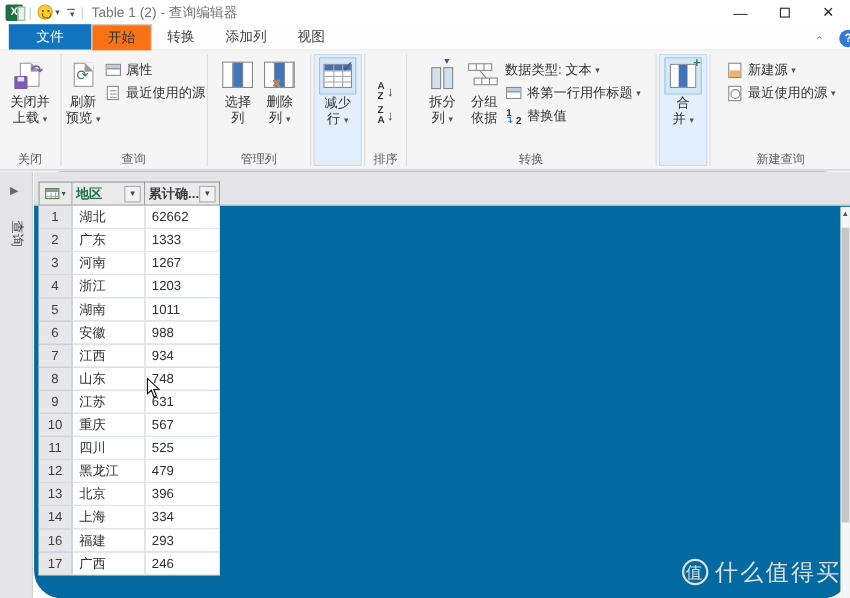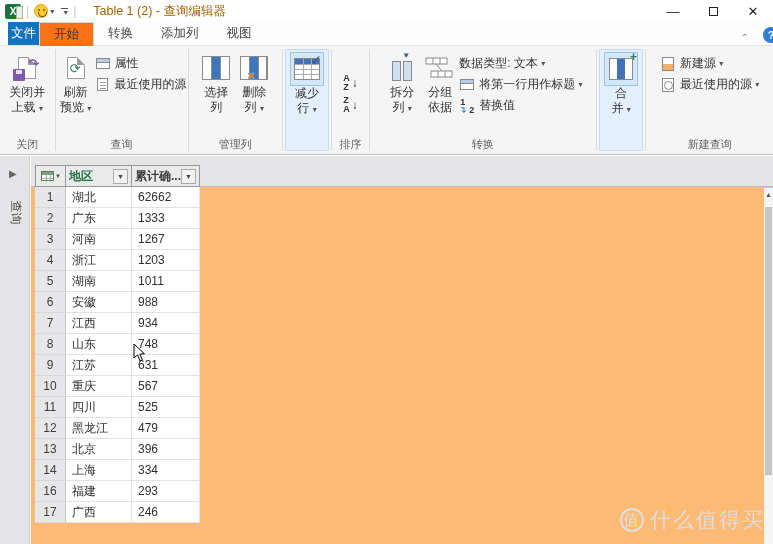--- a/index.html
+++ b/index.html
@@ -10,29 +10,29 @@
   .titlebar { position:absolute; top:0; left:0; width:773px; height:22px; background:#fff; display:flex; align-items:center; }
   .xl-icon { width:16px; height:15px; margin-left:5px; background:#1e7145; color:#fff; font-weight:bold; font-size:10px; display:flex; align-items:center; justify-content:center; border-radius:2px; position:relative; }
   .xl-icon::after { content:""; position:absolute; right:-2px; top:2px; width:5px; height:11px; background:#e8f0e8; border:1px solid #9bb99b; }
   .tb-sep { color:#c9c9c9; margin:0 5px; font-size:12px; }
   .smiley { width:14px; height:14px; border-radius:50%; background:#ffcb2e; border:1px solid #d9a520; position:relative; }
   .smiley::before { content:""; position:absolute; left:3px; top:4px; width:2px; height:2px; background:#7a4b00; border-radius:50%; box-shadow:5px 0 0 #7a4b00; }
   .smiley::after { content:""; position:absolute; left:3px; top:7px; width:7px; height:4px; border:1px solid #7a4b00; border-top:none; border-radius:0 0 7px 7px; }
   .dd-tiny { font-size:8px; color:#555; margin-left:2px; }
   .qat-custom { display:flex; flex-direction:column; align-items:center; margin-left:7px; line-height:4px; }
   .qat-custom .bar { width:7px; height:1px; background:#555; margin-bottom:2px; }
-  .title-text { margin-left:12px; font-size:12.5px; color:#a16207; }
+  .title-text { margin-left:2px; font-size:12.5px; color:#737373; }
   .win-btns { margin-left:auto; display:flex; }
   .win-btn { width:40px; height:21px; display:flex; align-items:center; justify-content:center; font-size:13px; color:#222; }
   .win-btn.max span { display:block; width:9px; height:9px; border:1px solid #222; }
 
   
   .tabbar { position:absolute; top:22px; left:0; width:773px; height:24px; background:#fdfdfd; display:flex; align-items:stretch; border-bottom:1px solid #e3e3e3; }
   .tab { padding:0 14px; display:flex; align-items:center; font-size:12.5px; color:#444; }
-  .tab.file { background:#1273be; color:#fff; margin-left:8px; padding:0 3px; }
+  .tab.file { background:#1273be; color:#fff; margin-left:8px; padding:0 25px; }
   .tab.active { background:#f97316; border:1px solid #d6d6d6; border-bottom:none; margin-bottom:-1px; color:#333; }
   .ribbon-chrome { margin-left:auto; display:flex; align-items:flex-end; padding-bottom:2px; }
   .collapse-chevron { color:#777; font-size:10px; margin-right:14px; transform:scaleY(.8); }
   .help-circle { width:16px; height:16px; border-radius:50%; background:#2f7bd6; color:#fff; font-size:11px; font-weight:bold; display:flex; align-items:center; justify-content:center; margin-right:-6px; }
 
   
   .ribbon { position:absolute; top:46px; left:0; width:773px; height:109px; background:#f5f5f6; border-bottom:1px solid #c6c6c6; display:flex; align-items:stretch; }
   .rsep { width:1px; background:#dcdcdc; margin:3px 0; }
   .rgroup { position:relative; display:flex; justify-content:center; padding:3px 2px 16px 2px; }
   .glabel { position:absolute; bottom:2px; left:0; right:0; text-align:center; font-size:11px; color:#5f5f5f; white-space:nowrap; }
@@ -84,21 +84,21 @@
   .srcpage { width:12px; height:14px; background:#fff; border:1px solid #8a8a8a; position:relative; }
   .srcpage.newsrc::before { content:""; position:absolute; left:0; right:0; bottom:0; height:6px; background:#f0b26b; }
   .srcpage.recent::before { content:""; position:absolute; left:1px; bottom:1px; width:7px; height:7px; border:1px solid #8a8a8a; border-radius:50%; background:#fff; }
 
   
   .content { position:absolute; top:156px; left:0; width:773px; bottom:0; background:#fff; }
   .sidepane { position:absolute; left:0; top:0; width:30px; bottom:0; background:#e4e4e6; border-right:1px solid #cfcfcf; }
   .sidepane .expand { position:absolute; top:12px; left:9px; color:#666; font-size:10px; }
   .sidepane .vlabel { position:absolute; top:48px; left:50%; transform:translateX(-50%) rotate(90deg); transform-origin:center; font-size:12px; color:#444; white-space:nowrap; }
 
-  .gridarea { position:absolute; left:31px; right:0; top:0; bottom:0; background:#fdba74; }
+  .gridarea { position:absolute; left:31px; right:0; top:0; bottom:0; background:#0369a1;border-radius:25px; }
   .headerstrip { position:absolute; left:0; right:0; top:0; height:31px; background:#e5e5e7; border-bottom:1px solid #bdbdbd; }
 
   .ptable { position:absolute; left:4px; top:9px; }
   .phead { display:flex; height:22px; }
   .phcell { background:#eaeaea; border:1px solid #989898; border-left:none; display:flex; align-items:center; padding:0 3px; font-weight:bold; font-size:12px; }
   .phcell:first-child { border-left:1px solid #989898; justify-content:center; }
   .phcell .colname { flex:1; overflow:hidden; white-space:nowrap; }
   .phcell.corner { width:31px; }
   .phcell.region { width:66px; color:#1f7246; }
   .phcell.value { width:68px; color:#3d3d3d; }

